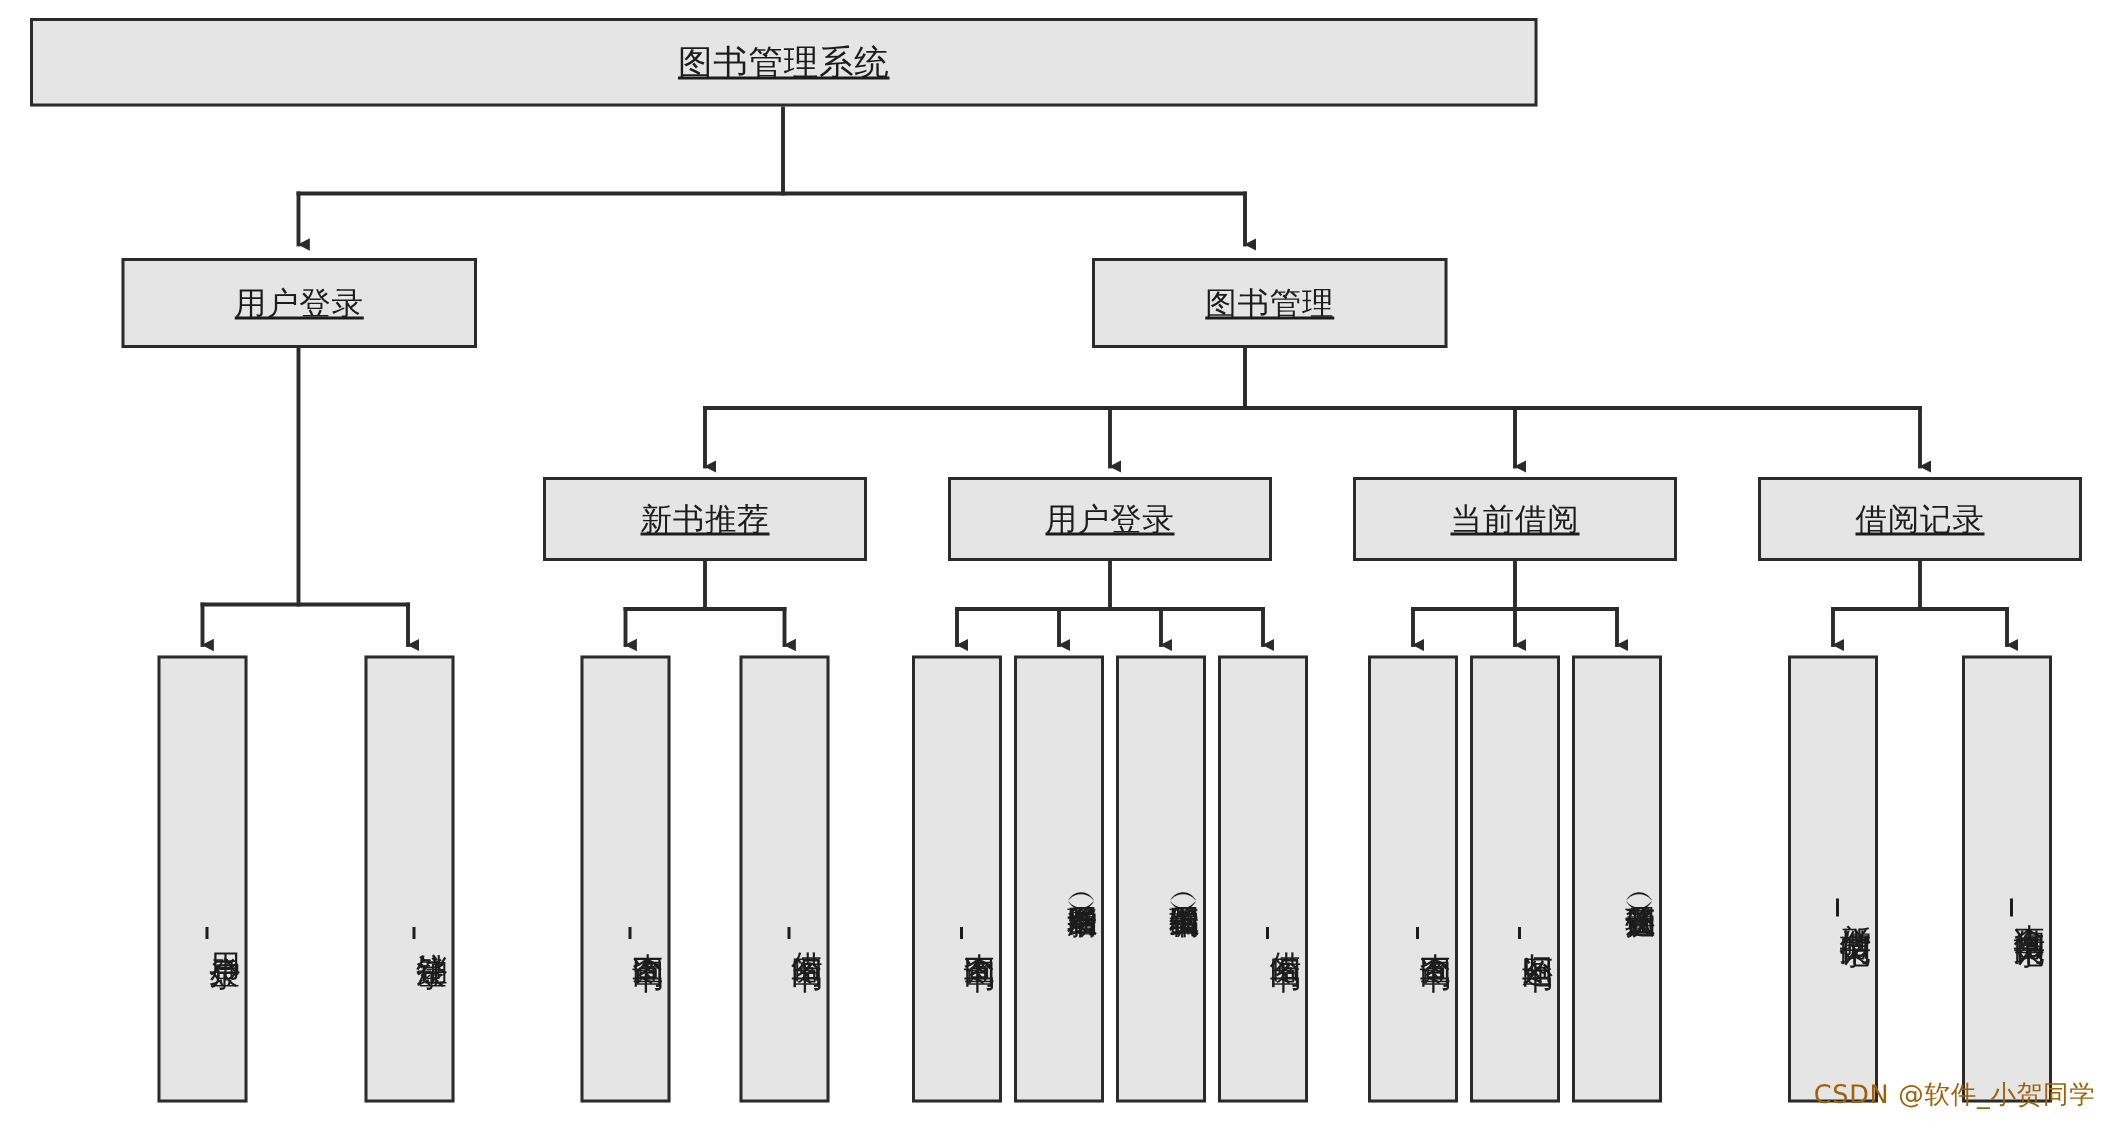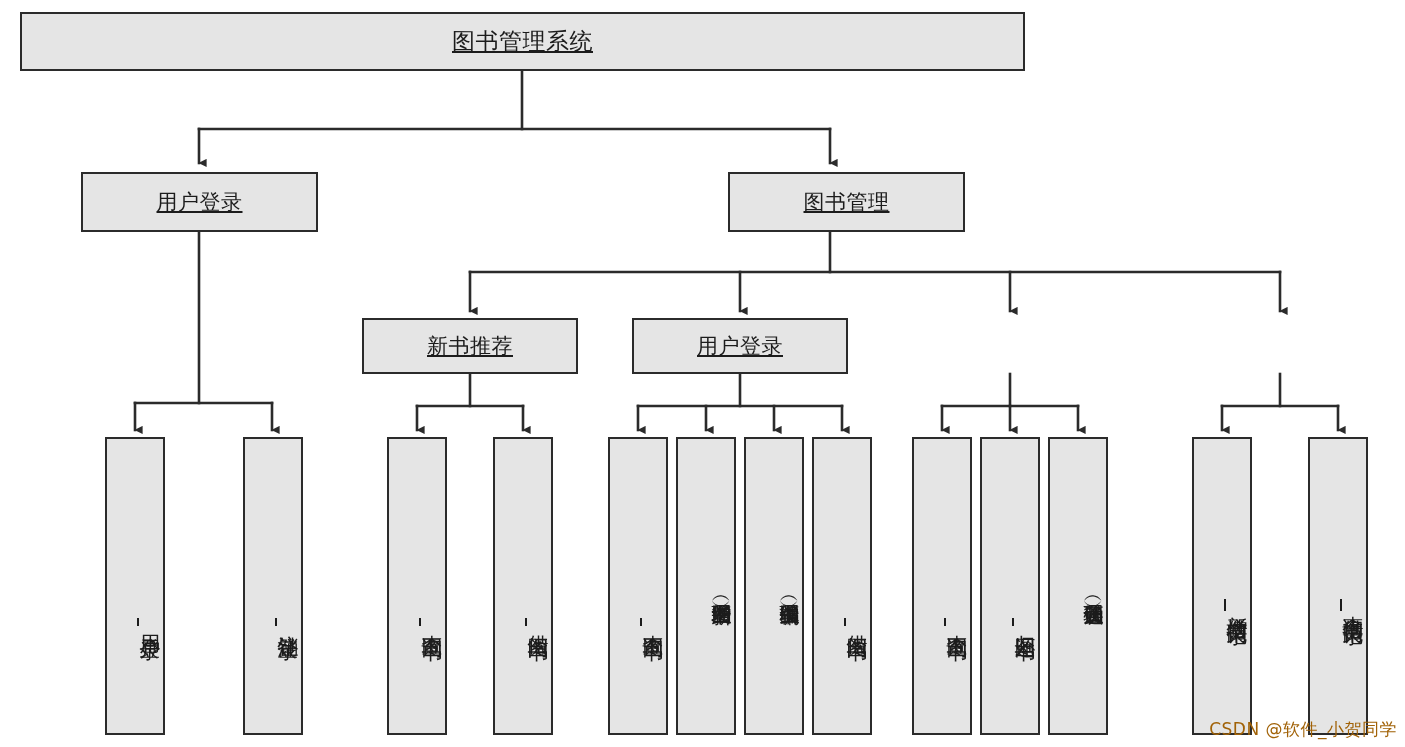--- a/index.html
+++ b/index.html
@@ -142,20 +142,26 @@
   <div class="node lvl2" style="left:728px; top:172px; width:237px; height:60px;">
     <span>图书管理</span>
   </div>
 
   <div class="node lvl3" style="left:362px; top:318px; width:216px; height:56px;">
     <span>新书推荐</span>
   </div>
   <div class="node lvl3" style="left:632px; top:318px; width:216px; height:56px;">
     <span>用户登录</span>
   </div>
+  <div class="node lvl3" style="left:902px; top:318px; width:216px; height:56px;">
+    <span>当前借阅</span>
+  </div>
+  <div class="node lvl3" style="left:1172px; top:318px; width:216px; height:56px;">
+    <span>借阅记录</span>
+  </div>
 
   <div class="node leaf" style="left:105px; top:437px; width:60px; height:298px; padding-top:72px;">
     <span>用户登录</span>
   </div>
   <div class="node leaf" style="left:243px; top:437px; width:60px; height:298px; padding-top:72px;">
     <span>注销登录</span>
   </div>
 
   <div class="node leaf" style="left:387px; top:437px; width:60px; height:298px; padding-top:72px;">
     <span>查询图书</span>

